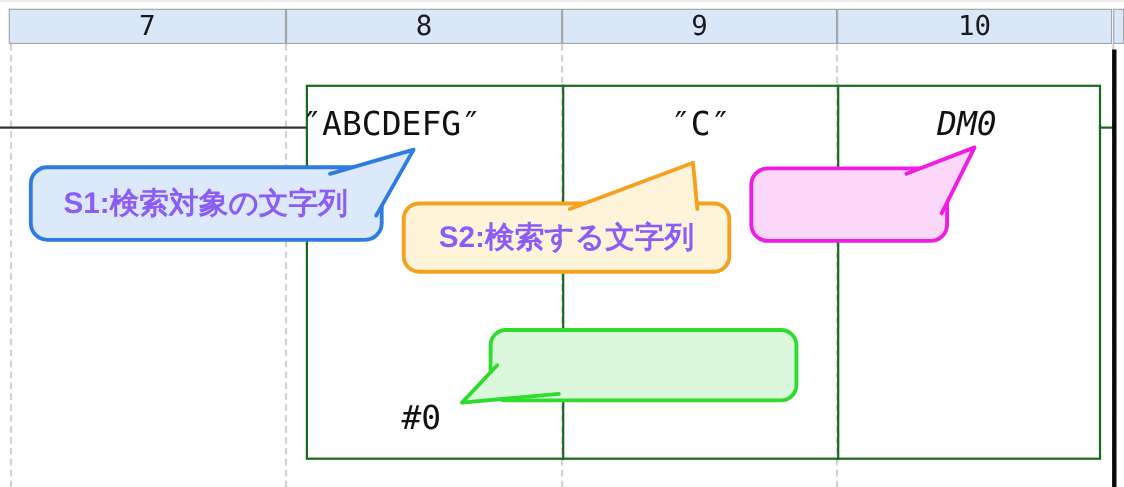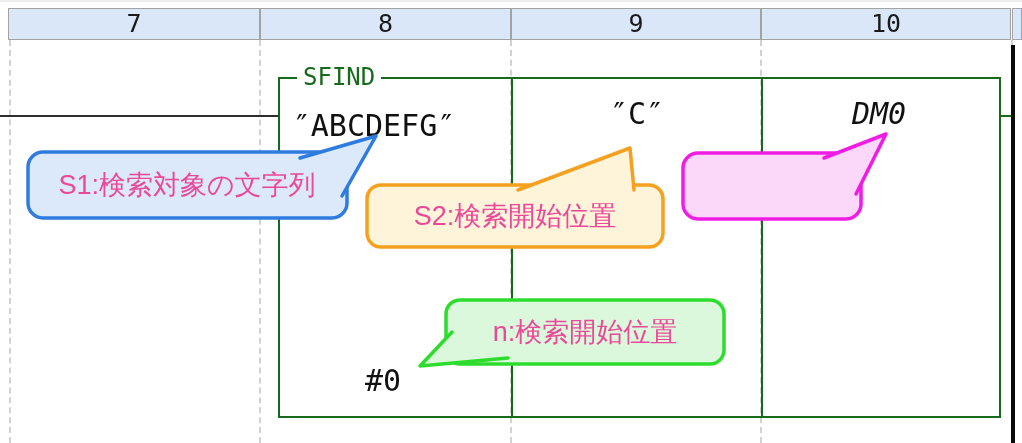--- a/index.html
+++ b/index.html
@@ -22,22 +22,22 @@
          border:2px solid var(--block-green);background:transparent;}
   .divider{position:absolute;top:77px;width:2px;height:341px;background:var(--block-green);}
   .fname{position:absolute;left:297px;top:63px;background:#ffffff;padding:0 6px;
          color:var(--block-green);font-family:"DejaVu Sans Mono","Liberation Mono",monospace;
          font-size:24px;line-height:28px;white-space:nowrap;}
   .operand{position:absolute;transform:translate(-50%,-50%);color:var(--text-black);
            font-family:"DejaVu Sans Mono","Liberation Mono",monospace;font-size:30px;
            line-height:1;white-space:nowrap;}
   
   .overlay{position:absolute;left:0;top:0;width:1022px;height:443px;pointer-events:none;}
-  .clabel{position:absolute;transform:translate(-50%,-50%);font-weight:normal;font-size:27px;
-          color:#ec4899;line-height:1;white-space:nowrap;}
+  .clabel{position:absolute;transform:translate(-50%,-50%);font-weight:bold;font-size:27px;
+          color:#8b5cf6;line-height:1;white-space:nowrap;}
 </style>
 </head>
 <body>
 
 <div class="stage">
   <div class="topline"></div>
 
   <div class="hcell" style="left:8px;width:252px;">7</div>
   <div class="hcell" style="left:260px;width:251px;">8</div>
   <div class="hcell" style="left:511px;width:250px;">9</div>
@@ -50,23 +50,22 @@
   <div class="guide" style="left:760px;"></div>
   <div class="guide" style="left:1011px;"></div>
 
   <div class="rung"></div>
 
   <div class="block"></div>
   <div class="divider" style="left:511px;"></div>
   <div class="divider" style="left:761px;"></div>
   <div class="connector"></div>
   <div class="rail"></div>
-  <div class="fname">SFIND</div>
 
-  <div class="operand" style="left:374px;top:114px;margin-top:12px;">″ABCDEFG″</div>
+  <div class="operand" style="left:356px;top:114px;">″ABCDEFG″</div>
   <div class="operand" style="left:637px;top:114px;">″C″</div>
   <div class="operand" style="left:879px;top:114px;font-style:italic;">DM0</div>
   <div class="operand" style="left:383px;top:381px;">#0</div>
 
   <svg class="overlay" viewBox="0 0 1022 443">
     <g stroke-width="3.5" stroke-linejoin="round" stroke-linecap="round">
       <rect x="28" y="152" width="319" height="66" rx="15" fill="#dbe9fa" stroke="#2f7ce0"></rect>
       <path d="M300 158 L376 136 L342 196" fill="#dbe9fa" stroke="#2f7ce0"></path>
 
       <rect x="367" y="185" width="296" height="62" rx="14" fill="#fdf4da" stroke="#f5a11f"></rect>
@@ -74,15 +73,14 @@
 
       <rect x="683" y="153" width="178" height="66" rx="15" fill="#fbd8f9" stroke="#f01ce4"></rect>
       <path d="M824 158 L886 134 L856 194" fill="#fbd8f9" stroke="#f01ce4"></path>
 
       <rect x="446" y="300" width="278" height="64" rx="14" fill="#dcf8dc" stroke="#2edc2e"></rect>
       <path d="M452 332 L420 366 L508 358" fill="#dcf8dc" stroke="#2edc2e"></path>
     </g>
   </svg>
 
   <div class="clabel" style="left:187px;top:185px;">S1:検索対象の文字列</div>
-  <div class="clabel" style="left:515px;top:216px;">S2:検索開始位置</div>
-  <div class="clabel" style="left:585px;top:332px;">n:検索開始位置</div>
+  <div class="clabel" style="left:515px;top:216px;">S2:検索する文字列</div>
 </div>
 
 </body></html>

